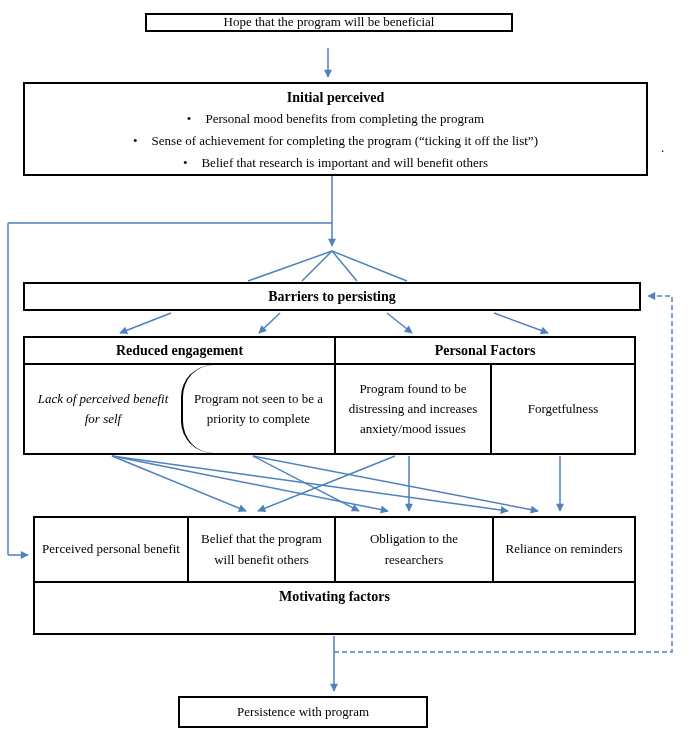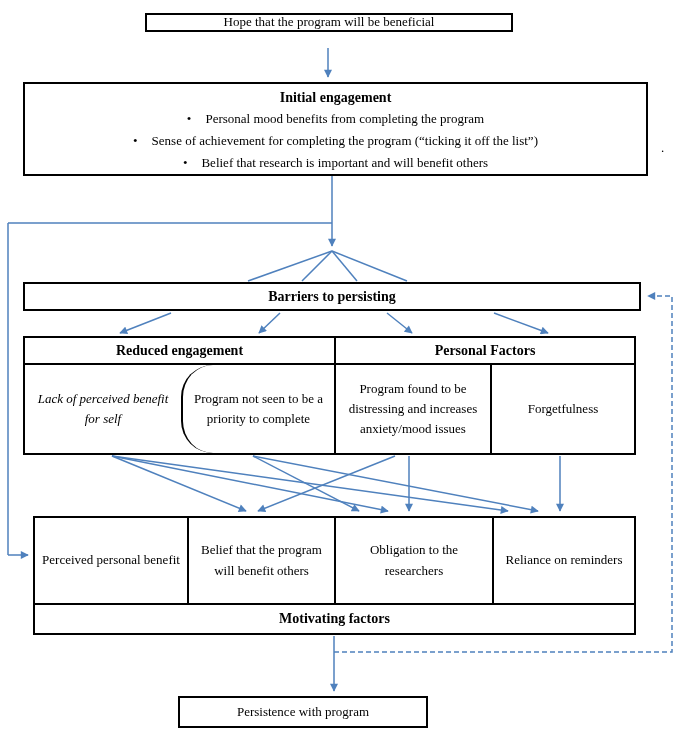--- a/index.html
+++ b/index.html
@@ -31,21 +31,21 @@
   .btable{position:absolute;left:23px;top:336px;width:613px;height:119px;border:2px solid var(--border);display:block;background:var(--bg);}
   .trow{display:flex;width:100%;}
   .thead{height:27px;border-bottom:2px solid var(--border);}
   .tbody{height:88px;}
   .cell{display:flex;align-items:center;justify-content:center;text-align:center;font-size:13px;line-height:1.55;padding:0 6px;}
   .cell.hb{font-weight:bold;font-size:14px;}
   .bl{border-left:2px solid var(--border);}
   .bt-h1{width:309px;} .bt-h2{width:300px;}
   .bt-c1{width:156px;font-style:italic;} .bt-c2{width:153px;border-radius:32px;} .bt-c3{width:156px;} .bt-c4{width:144px;}
   .mtable{position:absolute;left:33px;top:516px;width:603px;height:119px;border:2px solid var(--border);display:block;background:var(--bg);}
-  .mrow{height:87px;border-bottom:2px solid var(--border);}
+  .mrow{height:65px;border-bottom:2px solid var(--border);}
   .mt-c1{width:152px;} .mt-c2{width:147px;} .mt-c3{width:158px;} .mt-c4{width:142px;}
   .mbar{height:28px;display:flex;align-items:center;justify-content:center;font-weight:bold;font-size:14px;}
   .persistence{left:178px;top:696px;width:250px;height:32px;align-items:center;}
   .stray{position:absolute;left:661px;top:140px;font-size:13px;}
 </style>
 </head>
 <body>
 
 <div class="canvas">
 
@@ -99,21 +99,21 @@
     <g>
       <path class="dashed" d="M 334 652 H 672 V 296 H 648" marker-end="url(#ah)"></path>
     </g>
   </svg>
 
   <div class="node hope">
     <span>Hope that the program will be beneficial</span>
   </div>
 
   <div class="node initial">
-    <div class="initial-title">Initial engagement</div>
+    <div class="initial-title">Initial perceived</div>
     <div class="bullet-line">
       <span>•</span>
       <span>Personal mood benefits from completing the program</span>
     </div>
     <div class="bullet-line">
       <span>•</span>
       <span>Sense of achievement for completing the program (“ticking it off the list”)</span>
     </div>
     <div class="bullet-line">
       <span>•</span>

